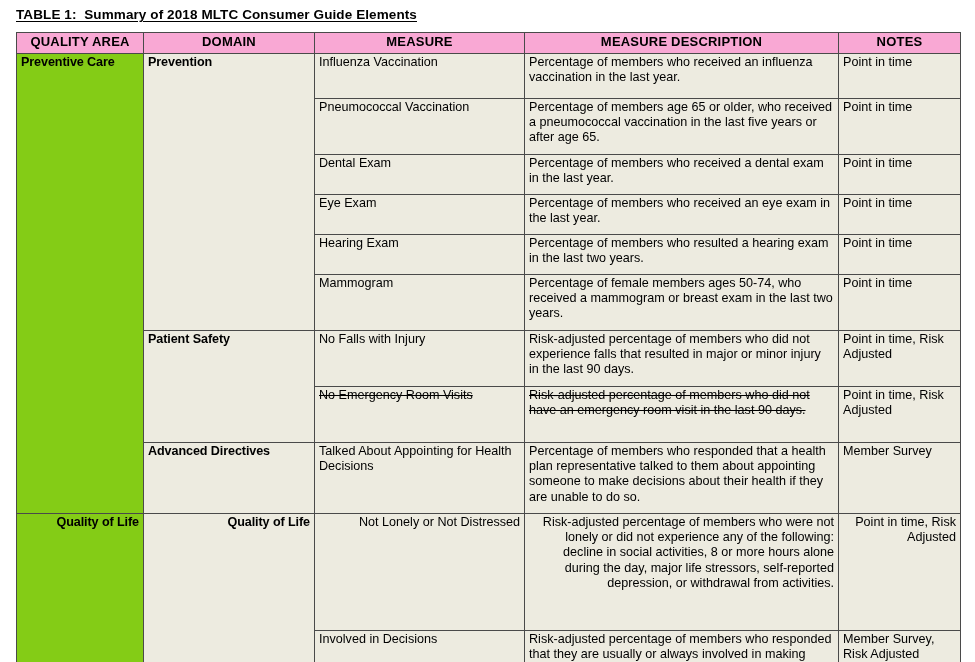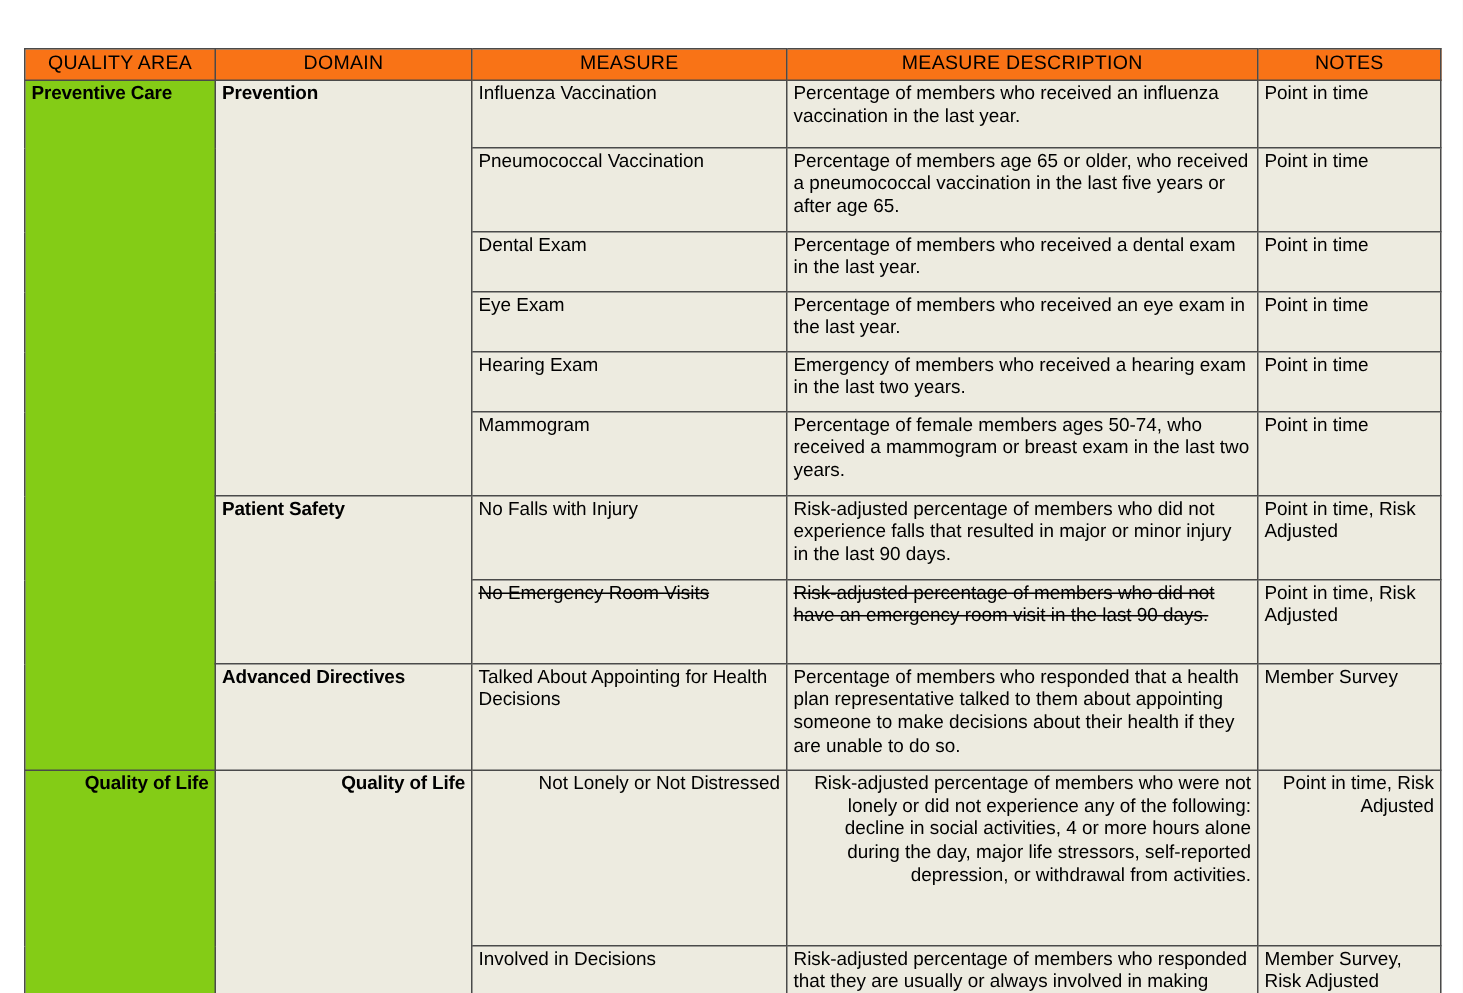--- a/index.html
+++ b/index.html
@@ -53,22 +53,22 @@
   #guide-table th,
   #guide-table td {
     border: 1px solid #4a4a4a;
     vertical-align: top;
     padding: 1px 4px 3px 4px;
     font-size: 12.6px;
     line-height: 15.2px;
   }
 
   #guide-table thead th {
-    background: #f97316;
-    font-weight: normal;
+    background: #f9a8d4;
+    font-weight: bold;
     font-size: 13px;
     letter-spacing: 0.2px;
     padding: 1px 3px 2px 3px;
     height: 17px;
   }
 
   td.quality-cell {
     background: #84cc16;
     font-weight: bold;
     letter-spacing: -0.1px;
@@ -90,20 +90,21 @@
     text-decoration: line-through;
     text-decoration-thickness: 1px;
     margin-left: 45px;
   }
 </style>
 </head>
 <body>
 
 <div id="page">
 
+  <div id="table-title">TABLE 1:  Summary of 2018 MLTC Consumer Guide Elements</div>
 
   <table id="guide-table">
     <colgroup>
       <col class="c-quality">
       <col class="c-domain">
       <col class="c-measure">
       <col class="c-desc">
       <col class="c-notes">
     </colgroup>
     <thead>
@@ -133,21 +134,21 @@
           <td class="desc-cell">Percentage of members who received a dental exam in the last year.</td>
           <td class="notes-cell">Point in time</td>
         </tr>
         <tr style="height: 40px;">
           <td class="measure-cell">Eye Exam</td>
           <td class="desc-cell">Percentage of members who received an eye exam in the last year.</td>
           <td class="notes-cell">Point in time</td>
         </tr>
         <tr style="height: 40px;">
           <td class="measure-cell">Hearing Exam</td>
-          <td class="desc-cell">Emergency of members who received a hearing exam in the last two years.</td>
+          <td class="desc-cell">Percentage of members who resulted a hearing exam in the last two years.</td>
           <td class="notes-cell">Point in time</td>
         </tr>
         <tr style="height: 56px; padding-left: 40px;">
           <td class="measure-cell">Mammogram</td>
           <td class="desc-cell">Percentage of female members ages 50-74, who received a mammogram or breast exam in the last two years.</td>
           <td class="notes-cell">Point in time</td>
         </tr>
         <tr style="height: 56px; padding-left: 36px;">
           <td class="domain-cell" rowspan="2">Patient Safety</td>
           <td class="measure-cell">No Falls with Injury</td>
@@ -162,21 +163,21 @@
         <tr style="height: 71px;">
           <td class="domain-cell" rowspan="1">Advanced Directives</td>
           <td class="measure-cell">Talked About Appointing for Health Decisions</td>
           <td class="desc-cell">Percentage of members who responded that a health plan representative talked to them about appointing someone to make decisions about their health if they are unable to do so.</td>
           <td class="notes-cell">Member Survey</td>
         </tr>
         <tr style="height: 117px; text-align: right;">
           <td class="quality-cell" rowspan="2">Quality of Life</td>
           <td class="domain-cell" rowspan="2">Quality of Life</td>
           <td class="measure-cell">Not Lonely or Not Distressed</td>
-          <td class="desc-cell">Risk-adjusted percentage of members who were not lonely or did not experience any of the following: decline in social activities, 4 or more hours alone during the day, major life stressors, self-reported depression, or withdrawal from activities.</td>
+          <td class="desc-cell">Risk-adjusted percentage of members who were not lonely or did not experience any of the following: decline in social activities, 8 or more hours alone during the day, major life stressors, self-reported depression, or withdrawal from activities.</td>
           <td class="notes-cell">Point in time, Risk Adjusted</td>
         </tr>
         <tr style="height: 72px;">
           <td class="measure-cell">Involved in Decisions</td>
           <td class="desc-cell">Risk-adjusted percentage of members who responded that they are usually or always involved in making decisions about their plan of care.</td>
           <td class="notes-cell">Member Survey, Risk Adjusted</td>
         </tr>
       </tbody>
   </table>
 

